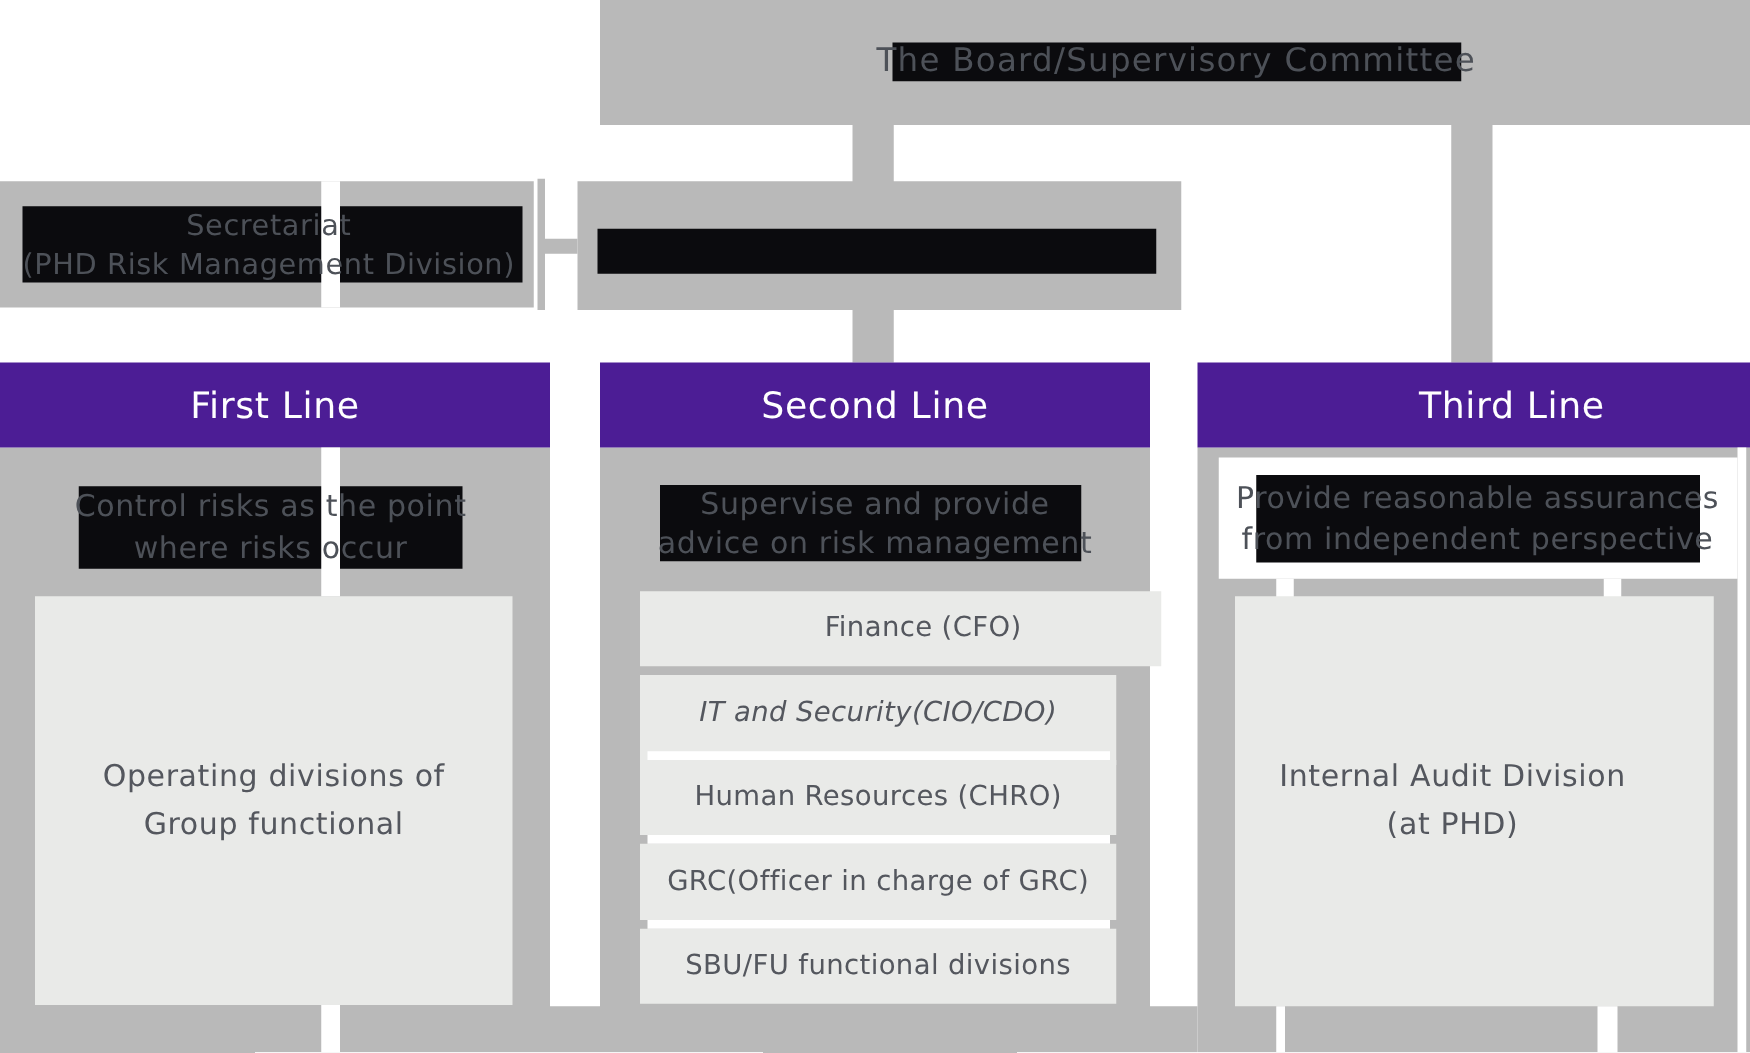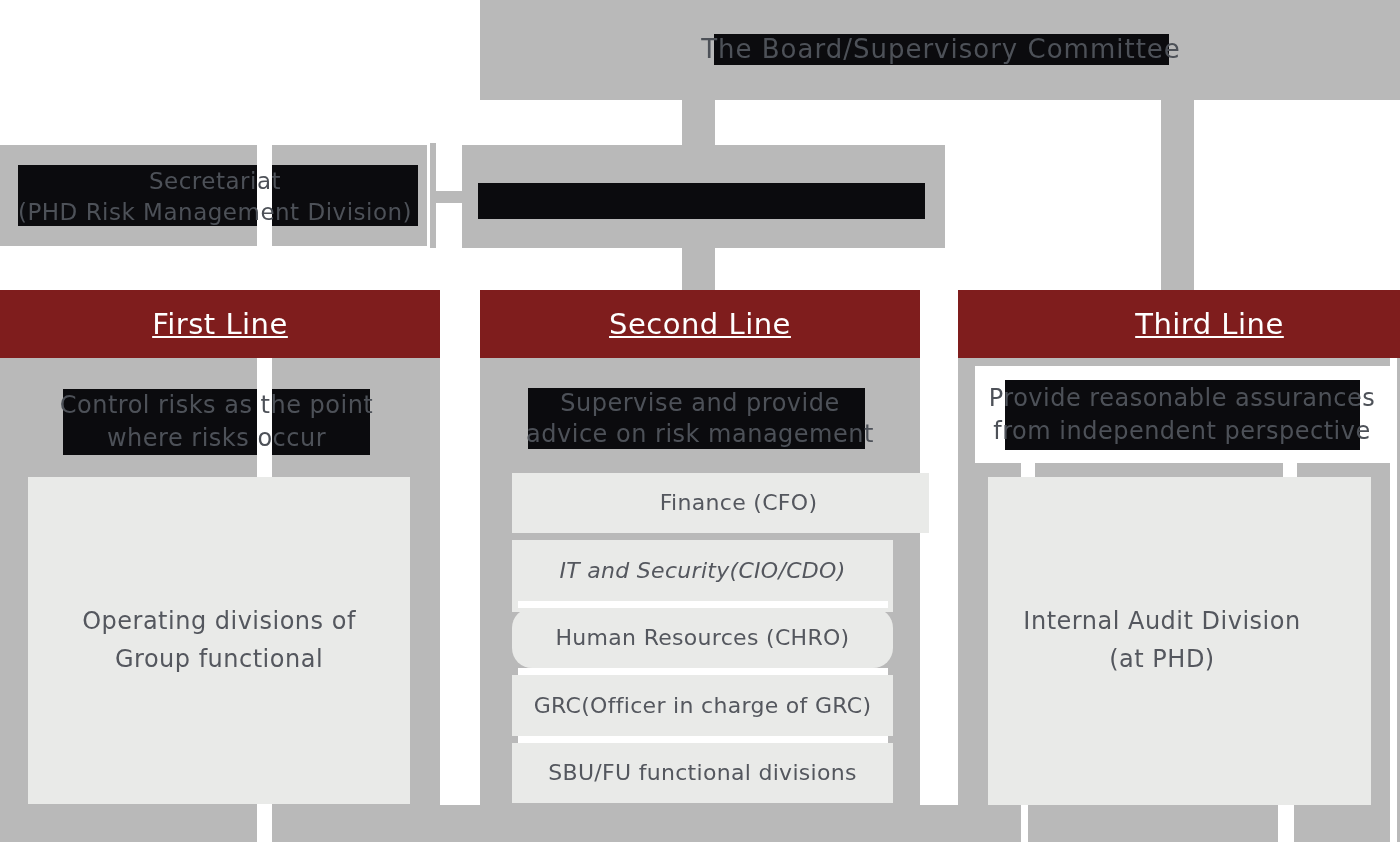--- a/index.html
+++ b/index.html
@@ -2,21 +2,21 @@
 <html><head>
 <meta charset="utf-8">
 <style>
   html,body{margin:0;padding:0;background:#ffffff;}
   .stage{
     position:relative;width:1400px;height:842px;overflow:hidden;background:#ffffff;
     font-family:"DejaVu Sans","Liberation Sans",sans-serif;
   }
   .abs{position:absolute;}
   .gray{background:#b9b9b9;}
-  .teal{background:#7f1d1d;text-decoration:underline;}
+  .teal{background:#4c1d95;}
   .whitebg{background:#ffffff;}
   .blackhl{background:#0b0b0e;}
   .lightbox{background:#e9eae8;}
   .txt{position:absolute;text-align:center;color:#54575e;letter-spacing:0.5px;}
   .txt.onhl{color:#4d5158;text-align:center;}
   .tealtitle{
     position:absolute;text-align:center;color:#ffffff;
     font-size:29px;letter-spacing:0.5px;
   }
   .row{
@@ -50,21 +50,21 @@
 
   <div class="abs whitebg" style="left:975px;top:366px;width:415px;height:97px;"></div>
   <div class="abs whitebg" style="left:1021px;top:463px;width:14px;height:15px;"></div>
   <div class="abs whitebg" style="left:1283px;top:463px;width:14px;height:15px;"></div>
 
   <div class="abs lightbox" style="left:28px;top:477px;width:382px;height:327px;"></div>
   <div class="abs lightbox" style="left:988px;top:477px;width:383px;height:328px;"></div>
 
   <div class="row" style="top:473px;height:60px;line-height:60px;padding-left:36px;">Finance (CFO)</div>
   <div class="row" style="top:540px;height:72px;line-height:61px;font-style:italic;">IT and Security(CIO/CDO)</div>
-  <div class="row" style="top:608px;height:60px;line-height:60px;border-radius:20px;">Human Resources (CHRO)</div>
+  <div class="row" style="top:608px;height:60px;line-height:60px;">Human Resources (CHRO)</div>
   <div class="row" style="top:675px;height:61px;line-height:61px;">GRC(Officer in charge of GRC)</div>
   <div class="row" style="top:743px;height:60px;line-height:60px;">SBU/FU functional divisions</div>
   <div class="abs whitebg" style="left:518px;top:601px;width:370px;height:7px;"></div>
   <div class="abs whitebg" style="left:518px;top:668px;width:370px;height:7px;"></div>
   <div class="abs whitebg" style="left:518px;top:736px;width:370px;height:7px;"></div>
 
   <div class="abs blackhl" style="left:714px;top:34px;width:455px;height:31px;"></div>
   <div class="abs blackhl" style="left:18px;top:165px;width:400px;height:61px;"></div>
   <div class="abs blackhl" style="left:478px;top:183px;width:447px;height:36px;"></div>
   <div class="abs blackhl" style="left:63px;top:389px;width:307px;height:66px;"></div>

